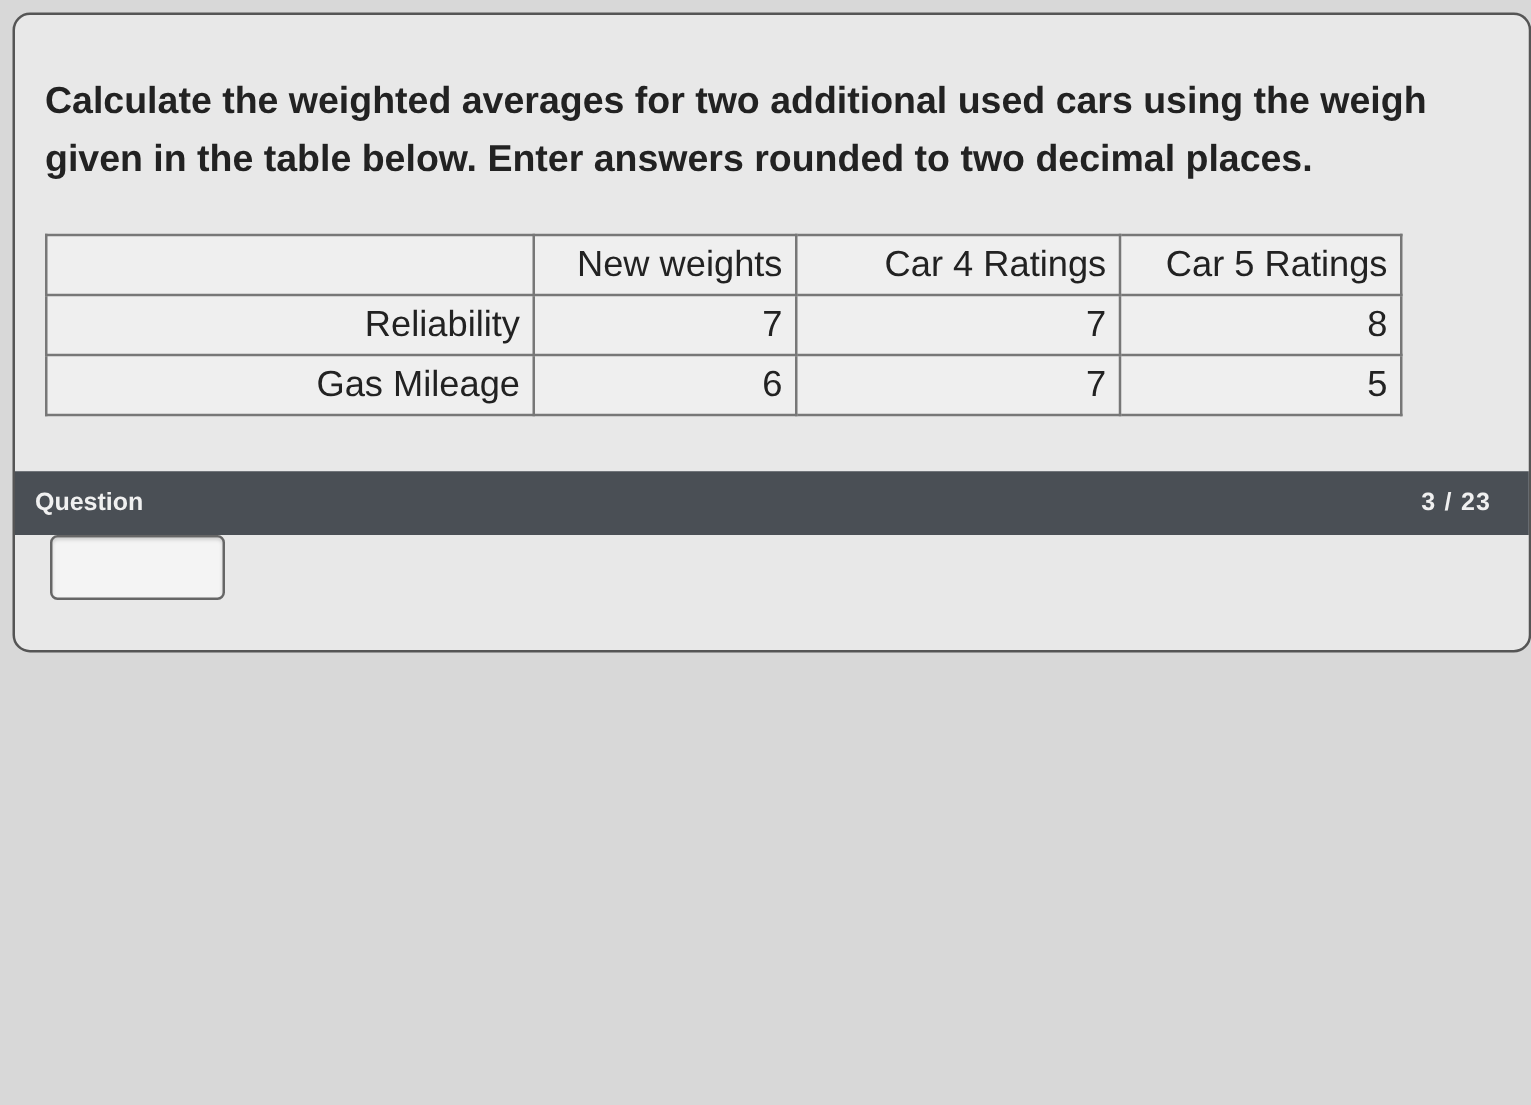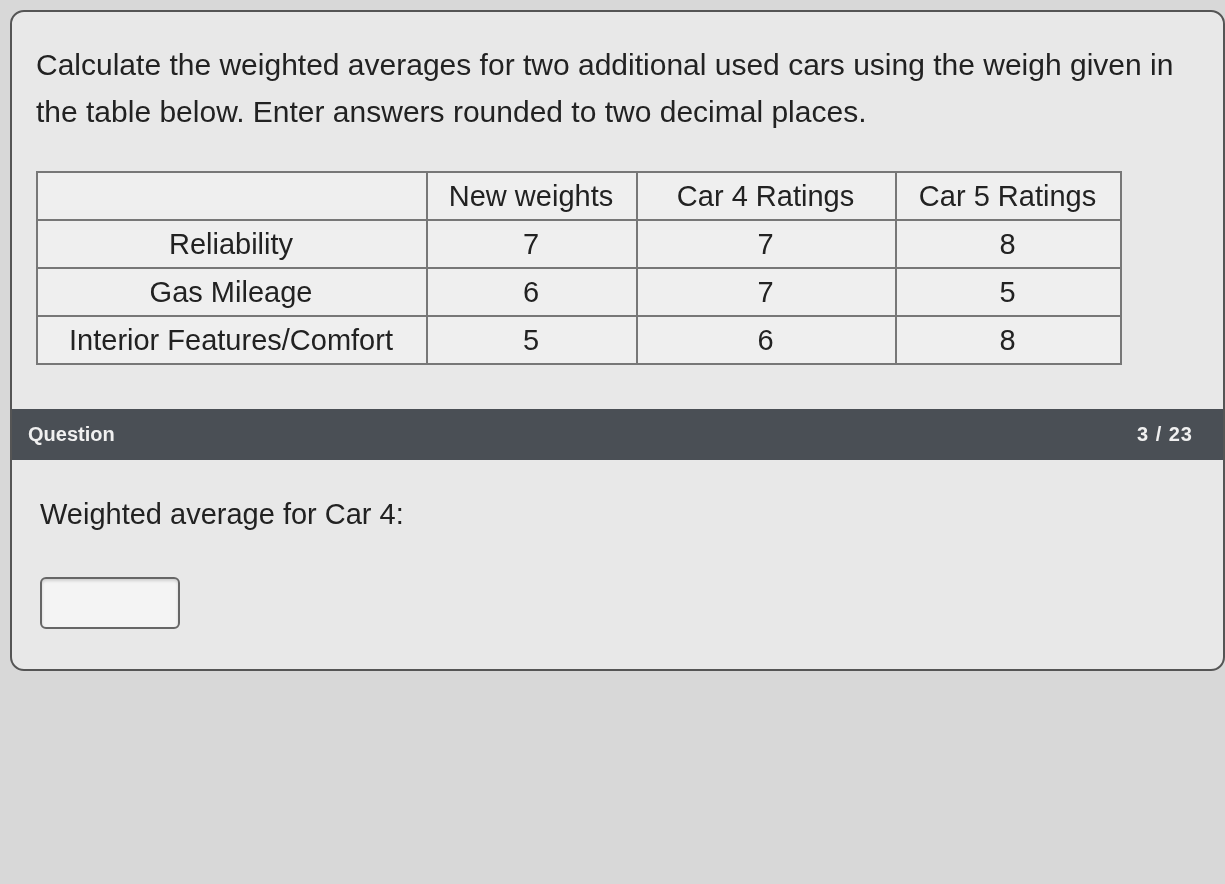--- a/index.html
+++ b/index.html
@@ -15,37 +15,38 @@
     background: #e8e8e8;
     border: 2px solid #555;
     border-radius: 14px;
     margin: 10px 0 0 10px;
     padding: 30px 0 40px 24px;
     width: 1215px;
     position: relative;
   }
   .instructions {
     font-size: 30px;
-    font-weight: 400;
+    font-weight: 700;
     line-height: 1.55;
     padding-right: 10px;
     margin-bottom: 36px;
     color: #222;
+    margin-top: 16px;
   }
   table {
     border-collapse: collapse;
     background: #efefef;
     margin-bottom: 44px;
   }
   th, td {
     border: 2px solid #777;
     padding: 4px 10px 4px 8px;
     font-size: 29px;
     font-weight: 500;
-    text-align: center;
+    text-align: right;
     color: #222;
     height: 48px;
     vertical-align: middle;
   }
   th {
     font-weight: 500;
   }
   .col-label { width: 390px; }
   .col-w { width: 210px; }
   .col-c4 { width: 259px; }
@@ -103,31 +104,24 @@
         <td>7</td>
         <td>7</td>
         <td>8</td>
       </tr>
       <tr>
         <td>Gas Mileage</td>
         <td>6</td>
         <td>7</td>
         <td>5</td>
       </tr>
-      <tr>
-        <td>Interior Features/Comfort</td>
-        <td>5</td>
-        <td>6</td>
-        <td>8</td>
-      </tr>
     </tbody>
   </table>
 
   <div class="question-bar">
     <span>Question</span>
     <span class="q-counter">3 / 23</span>
   </div>
 
-  <p class="prompt">Weighted average for Car 4:</p>
 
   <input type="text" class="answer-input" value="" style="">
 
 </div>
 
 </body></html>

